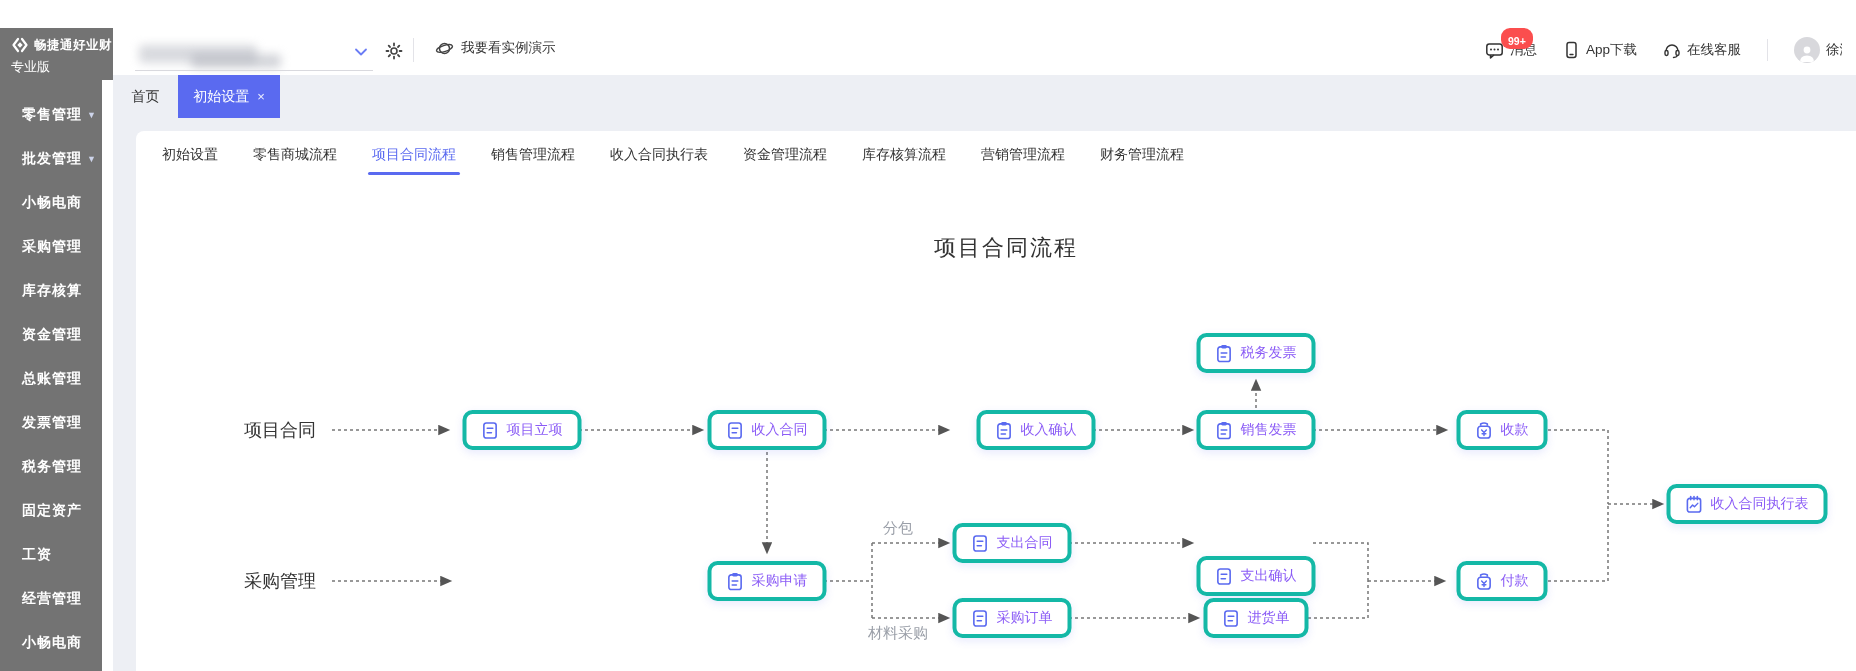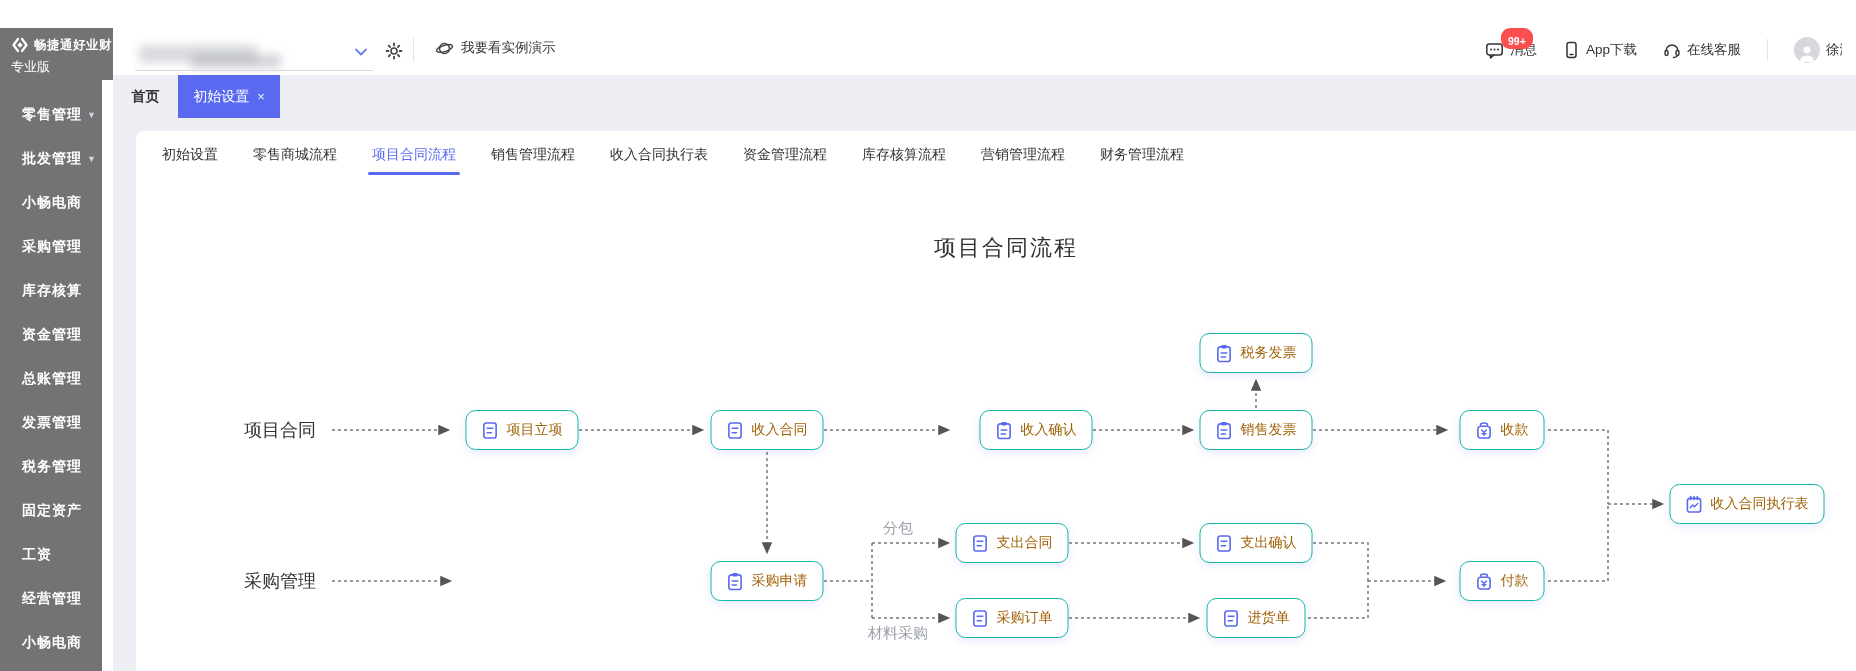--- a/index.html
+++ b/index.html
@@ -29,21 +29,21 @@
   #tb-right { right:14px; top:9px; display:flex; align-items:center; gap:26px; font-size:13.5px; color:#333; }
   .tb-group { display:flex; align-items:center; gap:6px; cursor:pointer; position:relative; }
   #msg-badge { position:absolute; left:16px; top:-13px; background:#fb4e4e; color:#fff; font-size:10.5px; font-weight:bold;
     border-radius:9px; padding:7px 7px 2px; line-height:12px; }
   #tb-div2 { width:1px; height:22px; background:#e3e3e8; }
   #avatar { width:26px; height:26px; border-radius:50%; background:#d8d8dc; display:flex; align-items:flex-end; justify-content:center; overflow:hidden; }
   #username { white-space:nowrap; width:16px; overflow:hidden; }
 
   
   #tabstrip { left:113px; top:75px; width:1743px; height:43px; background:#edeff4; display:flex; align-items:stretch; }
-  #tab-home { width:65px; display:flex; align-items:center; justify-content:center; font-size:14px; color:#333; cursor:pointer;font-weight:bold; }
+  #tab-home { width:65px; display:flex; align-items:center; justify-content:center; font-size:14px; color:#333; cursor:pointer; }
   #tab-active { min-width:102px; background:#5a6af0; color:#fff; display:flex; align-items:center; justify-content:center;
     gap:8px; font-size:14px; cursor:pointer; padding:0 14px; }
   #tab-close { font-size:13px; opacity:.9; cursor:pointer; }
 
   
   #sidebar { left:0; top:80px; width:102px; height:591px; background:#737373; padding-top:13px; }
   .sb-item { height:44px; display:flex; align-items:center; padding-left:22px; color:#fff; font-size:14px; font-weight:600;
     letter-spacing:1px; cursor:pointer; white-space:nowrap; }
   .sb-caret { font-size:9px; margin-left:5px; color:#cdd4ea; }
 
@@ -59,22 +59,22 @@
   #ft-right { position:absolute; right:8px; top:0; height:48px; display:flex; align-items:center; gap:7px; font-size:13.5px; color:#333; }
   .ft-right-item { display:flex; align-items:center; gap:5px; cursor:pointer; }
   #ft-div { color:#ccc; }
 
   
   #diagram-title { left:1006px; top:248px; transform:translate(-50%,-50%); font-size:22px; color:#333; font-weight:500; letter-spacing:2px; }
   #edges { left:0; top:0; width:1856px; height:671px; pointer-events:none; }
   .lane-label { transform:translate(-50%,-50%); font-size:18px; color:#333; font-weight:500; white-space:nowrap; }
   .branch-label { transform:translate(-50%,-50%); font-size:15px; color:#9a9fa8; white-space:nowrap; }
   .fc-node { transform:translate(-50%,-50%); height:40px; display:flex; align-items:center; gap:8px; padding:0 15px;
-    background:#fff; border:1px solid #14b8a6; border-radius:10px; box-shadow:0 3px 8px rgba(90,106,240,.14);
-    font-size:14px; color:#a16207; white-space:nowrap; cursor:pointer; }
+    background:#fff; border:4px solid #14b8a6; border-radius:10px; box-shadow:0 3px 8px rgba(90,106,240,.14);
+    font-size:14px; color:#8b5cf6; white-space:nowrap; cursor:pointer; }
   .fc-node svg { flex:0 0 auto; }
 </style>
 </head>
 <body>
 
 <svg width="0" height="0" style="position:absolute">
   <defs>
     <marker id="arr" markerWidth="9" markerHeight="8" refX="6.5" refY="3.5" orient="auto">
       <path d="M0,0 L8,3.5 L0,7 Z" fill="#555"></path>
     </marker>
@@ -342,21 +342,21 @@
       <use href="#i-clip"></use>
     </svg>
   <span>采购申请</span>
 </div>
 <div class="abs fc-node" style="left:1012px;top:543px">
   <svg width="17" height="19">
       <use href="#i-doc"></use>
     </svg>
   <span>支出合同</span>
 </div>
-<div class="abs fc-node" style="left:1256px;top:543px">
+<div class="abs fc-node" style="left:1256px;top:576px">
   <svg width="17" height="19">
       <use href="#i-doc"></use>
     </svg>
   <span>支出确认</span>
 </div>
 <div class="abs fc-node" style="left:1012px;top:618px">
   <svg width="17" height="19">
       <use href="#i-doc"></use>
     </svg>
   <span>采购订单</span>

